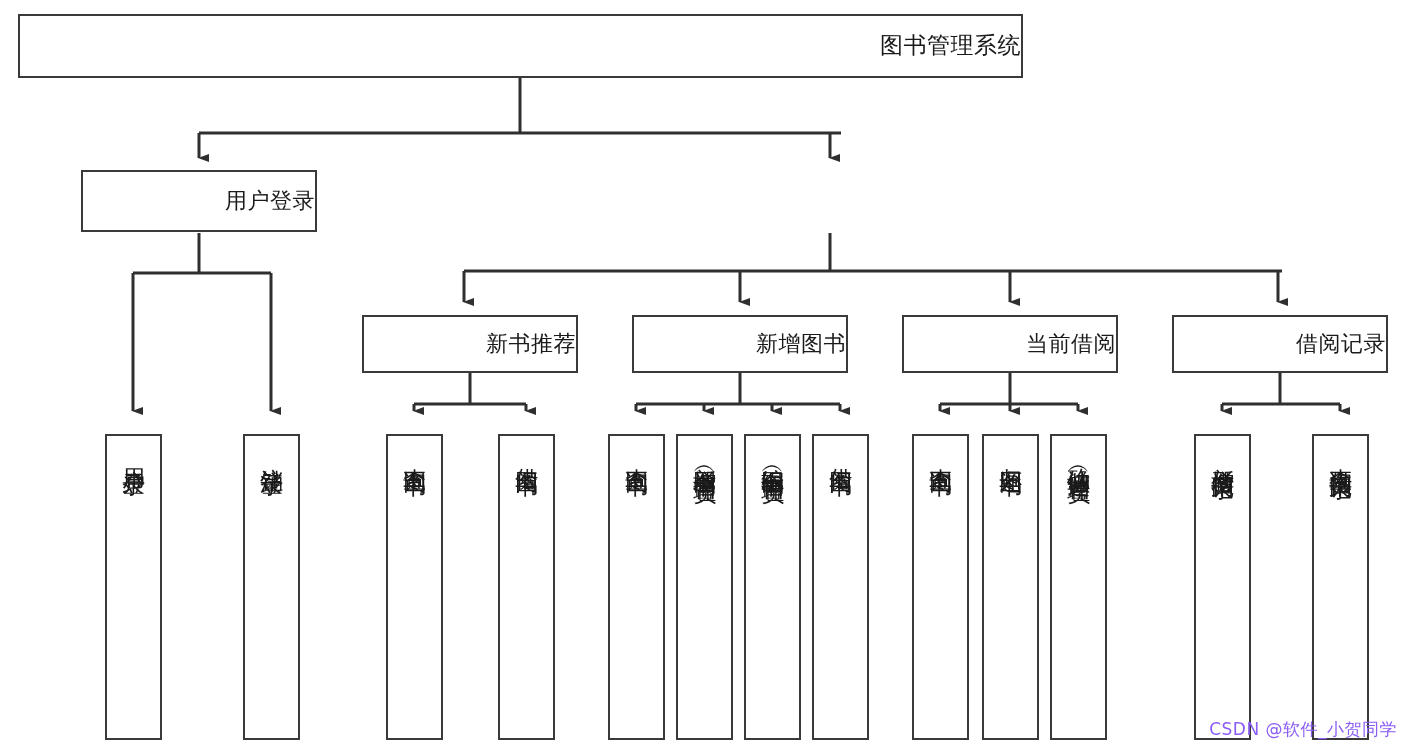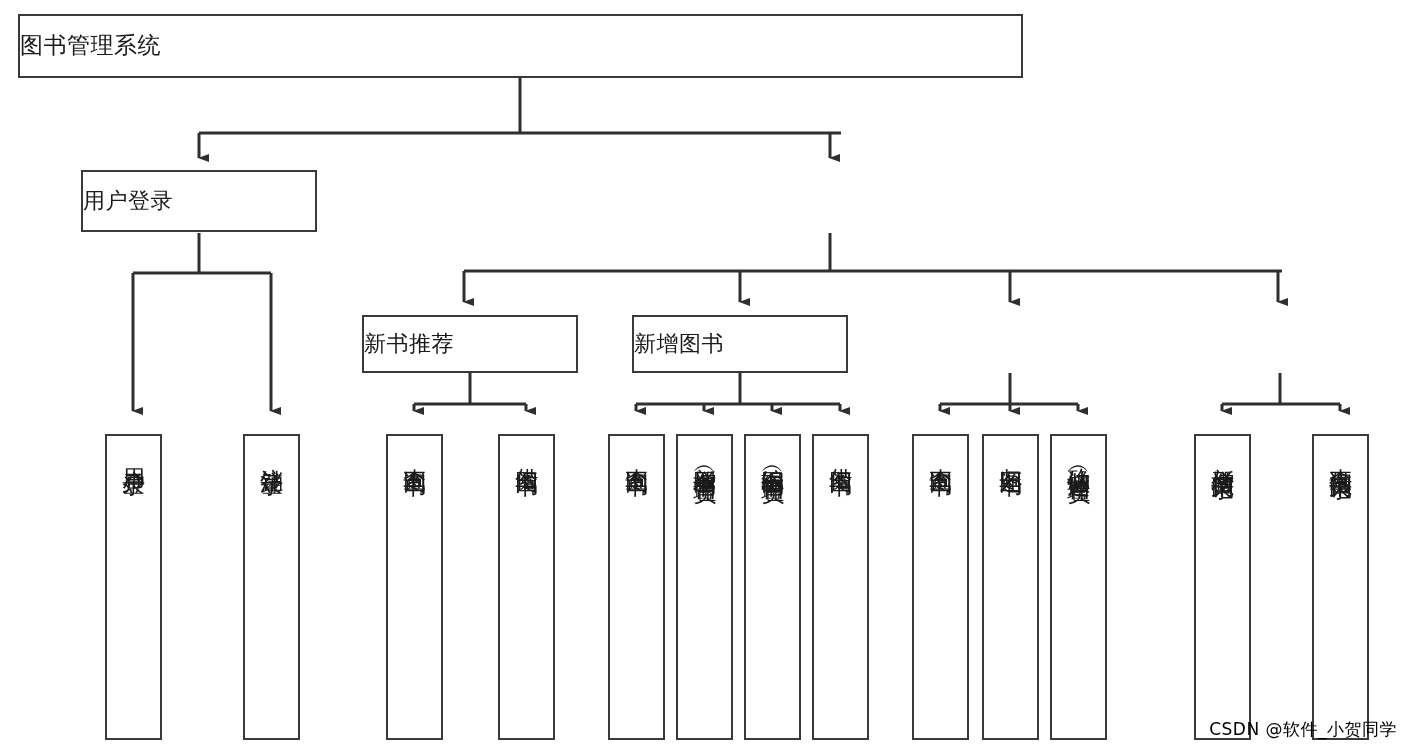--- a/index.html
+++ b/index.html
@@ -25,21 +25,21 @@
     height: 747px;
     pointer-events: none;
   }
   .node {
     position: absolute;
     box-sizing: border-box;
     border: 2px solid #3a3a3a;
     background: #ffffff;
     display: flex;
     align-items: center;
-    justify-content: flex-start;
+    justify-content: flex-end;
     color: #1a1a1a;
   }
   .node-label {
     display: block;
     line-height: 1.18;
     text-align: center;
     white-space: nowrap;
   }
   .node.horiz .node-label {
     font-size: 22px;
@@ -60,21 +60,21 @@
     line-height: 1.1;
     letter-spacing: 2px;
     white-space: normal;
     max-height: 290px;
   }
   .watermark {
     position: absolute;
     right: 8px;
     bottom: 6px;
     font-size: 17px;
-    color: #000000;
+    color: #8b5cf6;
     letter-spacing: 0.5px;
     white-space: nowrap;
   }
 </style>
 </head>
 <body>
 
 <div id="canvas">
 
   <svg id="wires" viewBox="0 0 1405 747">
@@ -134,20 +134,26 @@
   <div class="node horiz" style="left:81px; top:170px; width:236px; height:62px;">
     <span class="node-label">用户登录</span>
   </div>
 
   <div class="node horiz" style="left:362px; top:315px; width:216px; height:58px;">
     <span class="node-label">新书推荐</span>
   </div>
   <div class="node horiz" style="left:632px; top:315px; width:216px; height:58px;">
     <span class="node-label">新增图书</span>
   </div>
+  <div class="node horiz" style="left:902px; top:315px; width:216px; height:58px;">
+    <span class="node-label">当前借阅</span>
+  </div>
+  <div class="node horiz" style="left:1172px; top:315px; width:216px; height:58px;">
+    <span class="node-label">借阅记录</span>
+  </div>
 
   <div class="node vert" style="left:105px; top:434px; width:57px; height:306px;">
     <span class="node-label">用户登录</span>
   </div>
   <div class="node vert" style="left:243px; top:434px; width:57px; height:306px;">
     <span class="node-label">注销登录</span>
   </div>
 
   <div class="node vert" style="left:386px; top:434px; width:57px; height:306px;">
     <span class="node-label">查询图书</span>

